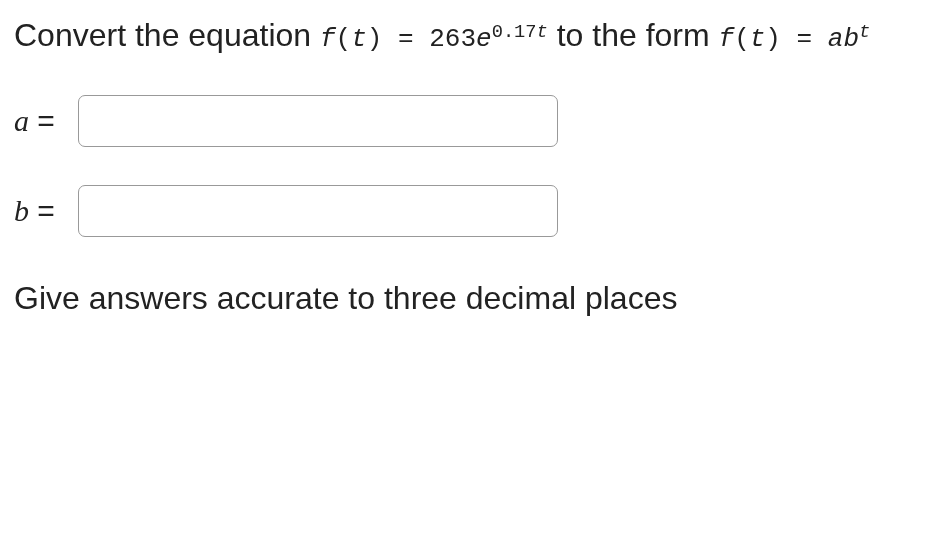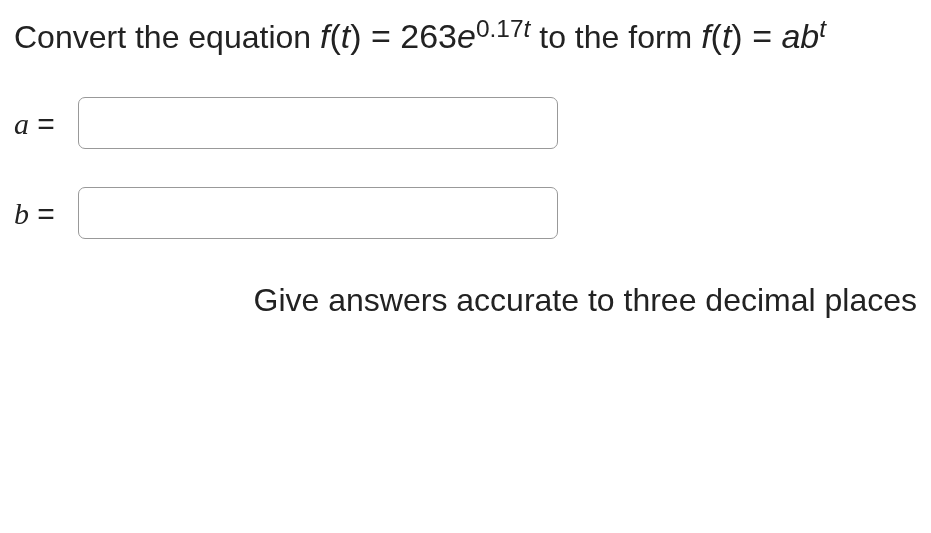--- a/index.html
+++ b/index.html
@@ -13,22 +13,22 @@
       color: #222;
       background: #fff;
       padding: 12px 14px;
       width: 931px;
       line-height: 1.45;
     }
     .question-text {
       margin-bottom: 36px;
     }
     .math {
-      font-family: Liberation Sans, sans-serif;
-      font-size: 34px;
+      font-family: Liberation Mono, monospace;
+      font-size: 26px;
     }
     .italic {
       font-style: italic;
     }
     .sup {
       font-size: 0.72em;
       vertical-align: super;
       line-height: 0;
       position: relative;
       top: 0.06em;
@@ -54,21 +54,20 @@
       height: 52px;
       border: 1.5px solid #999;
       border-radius: 7px;
       font-size: 26px;
       padding: 6px 12px;
       outline: none;
       background: #fff;
     }
     .hint-text {
       margin-top: 8px;
-      text-align: right;
     }
   </style>
 </head>
 <body>
 
 <div class="question-text">
   <span>Convert the equation </span><span class="math"><span class="italic">f</span><span>(</span><span class="italic">t</span><span>)</span><span> = </span><span>263</span><span class="italic">e</span><span class="sup"><span>0.17</span><span class="italic">t</span></span></span><span> to the form </span><span class="math"><span class="italic">f</span><span>(</span><span class="italic">t</span><span>)</span><span> = </span><span class="italic">a</span><span class="italic">b</span><span class="sup italic">t</span></span>
 </div>
 
 <div class="answer-row">

